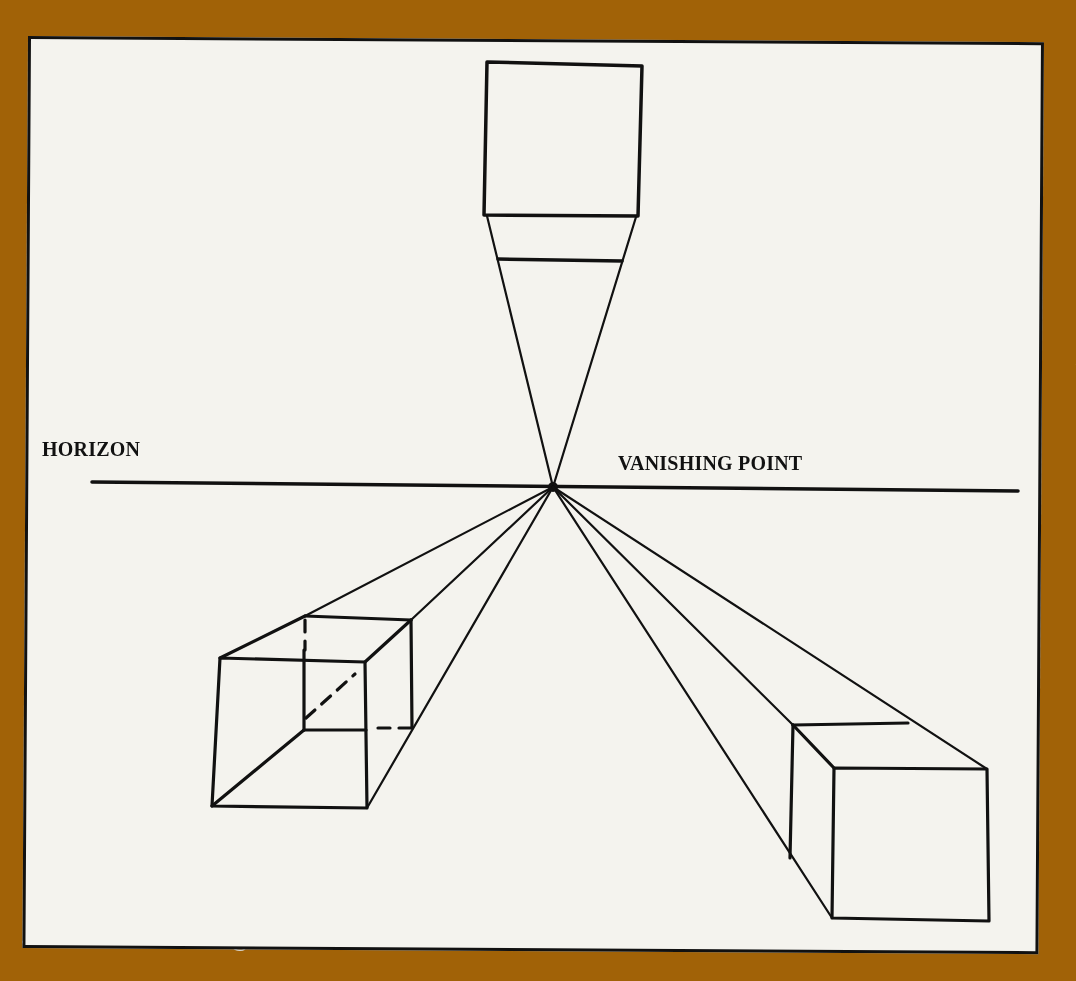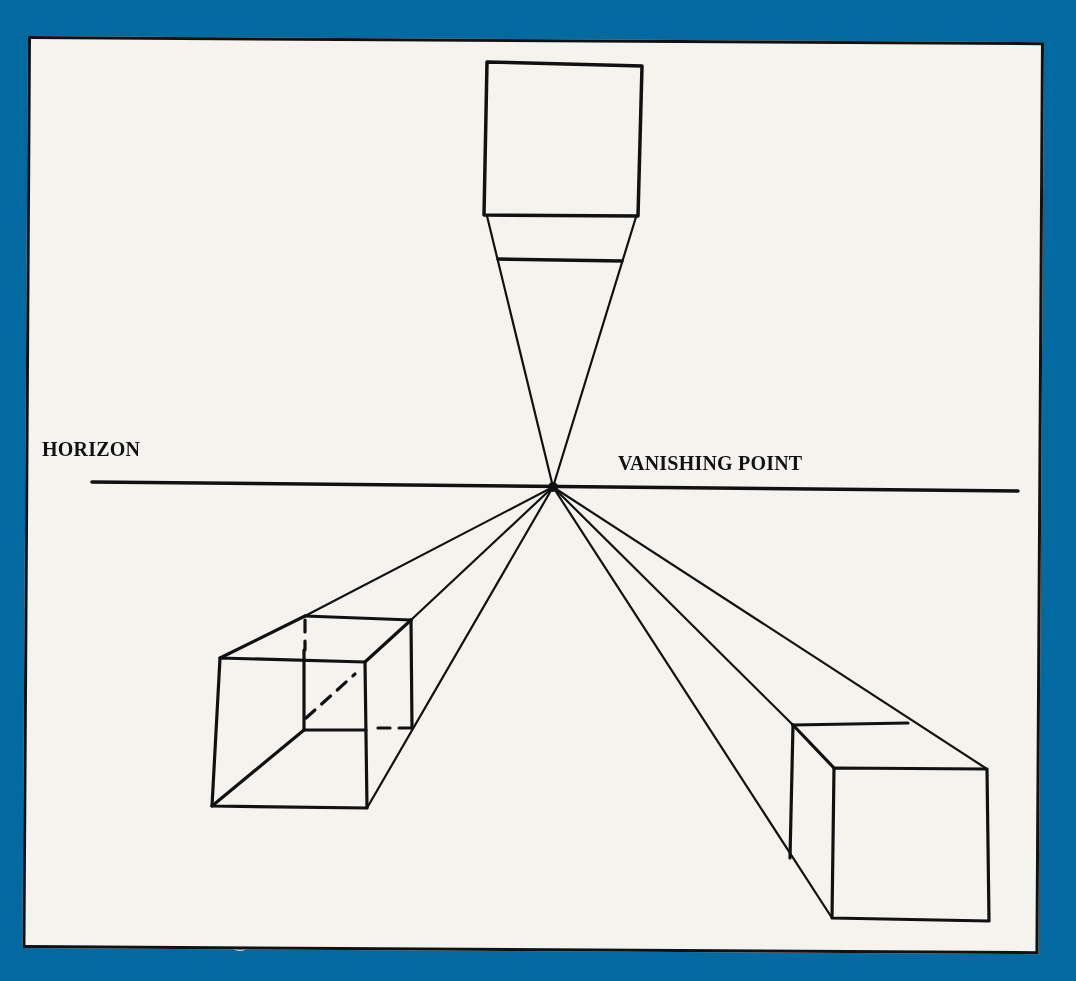--- a/index.html
+++ b/index.html
@@ -2,21 +2,21 @@
 <html><head>
   <meta charset="utf-8">
   <style>
     html, body { margin: 0; padding: 0; }
     body {
       width: 1076px; height: 981px; overflow: hidden;
       background: #efede6;
       font-family: "Liberation Serif", serif;
       position: relative;
     }
-    .page { position: absolute; inset: 0; background: #0369a1; }
+    .page { position: absolute; inset: 0; background: #a16207; }
     .ghost {
       position: absolute; color: #d9d6ce; font-family: "Liberation Serif", serif;
       white-space: nowrap; pointer-events: none; transform: scaleX(-1);
     }
     .frame {
       position: absolute; left: 28px; top: 36px; width: 1010px; height: 906px;
       background: #f4f3ee;
       border: 3px solid #111;
       transform: rotate(0.35deg);
       transform-origin: left top;

